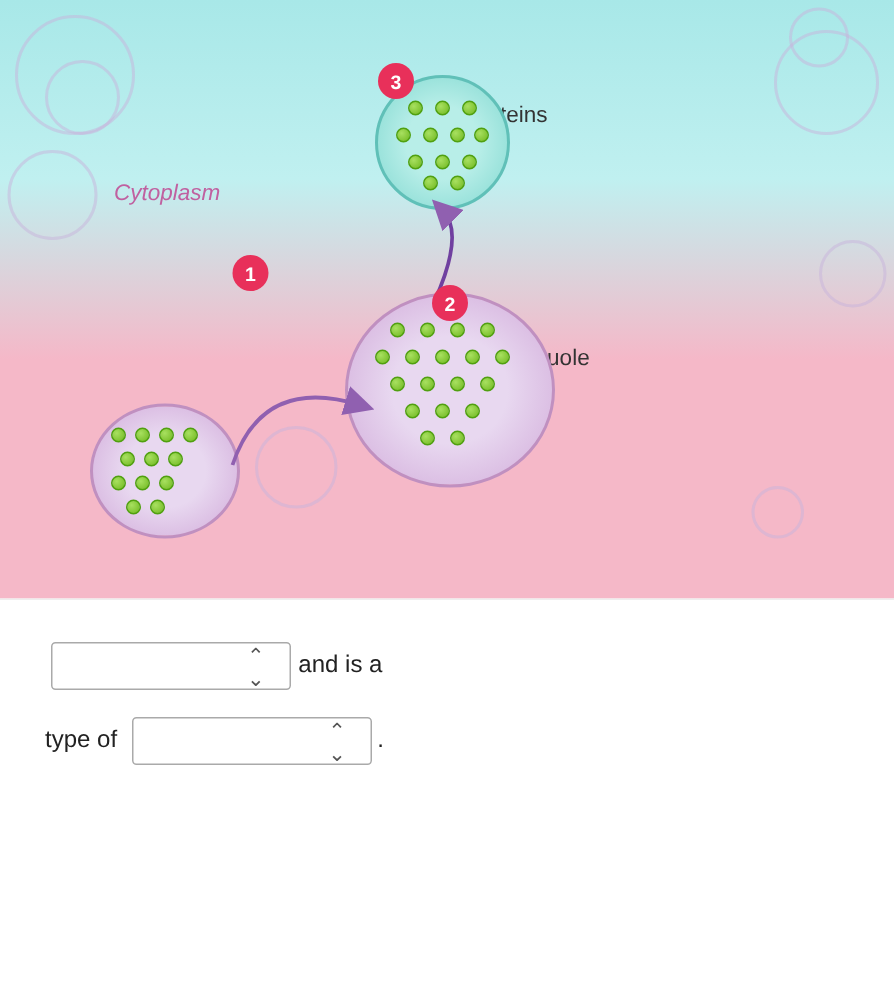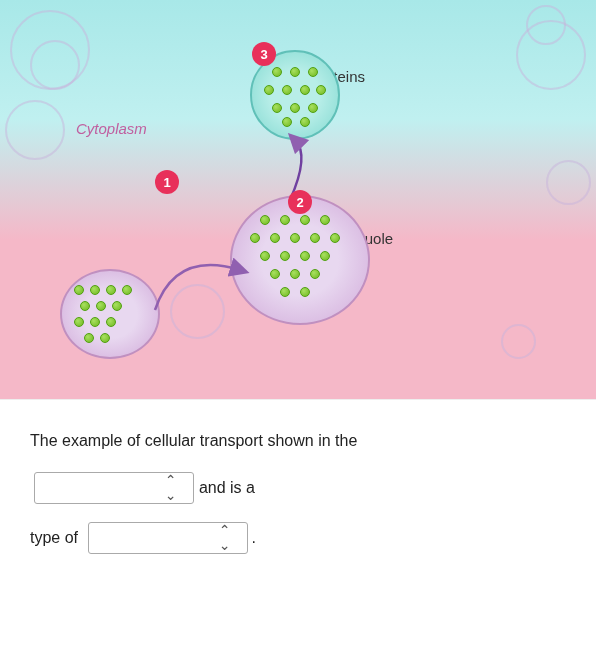--- a/index.html
+++ b/index.html
@@ -290,23 +290,20 @@
   </div>
 
   <div class="badge" style="left:252px;top:42px;">
     <span>3</span>
   </div>
 
 </div>
 
 <div class="question-area">
 
-  <div class="question-line">
-    <span>The example of cellular transport shown in the</span>
-  </div>
 
   <div class="question-line">
     &nbsp;
     <div class="select-wrapper">
       <select>
         <option value=""></option>
       </select>
       <span class="chevron">
         <span>⌃</span>
         <span>⌄</span>

